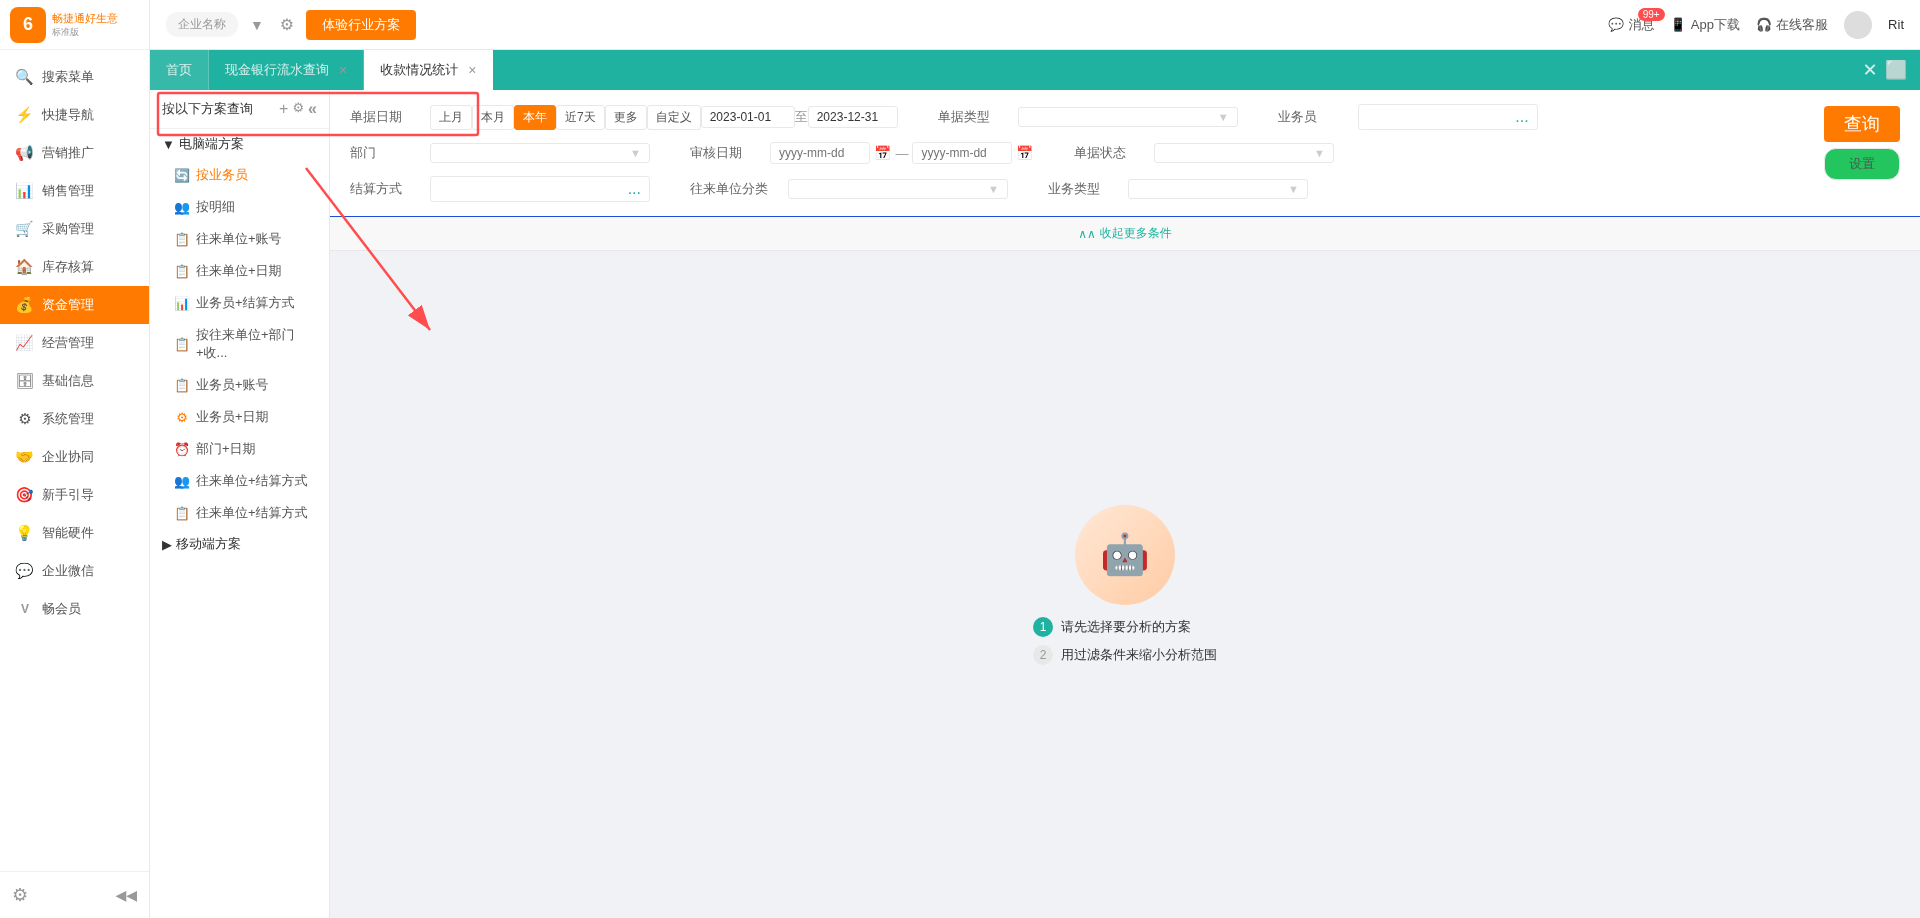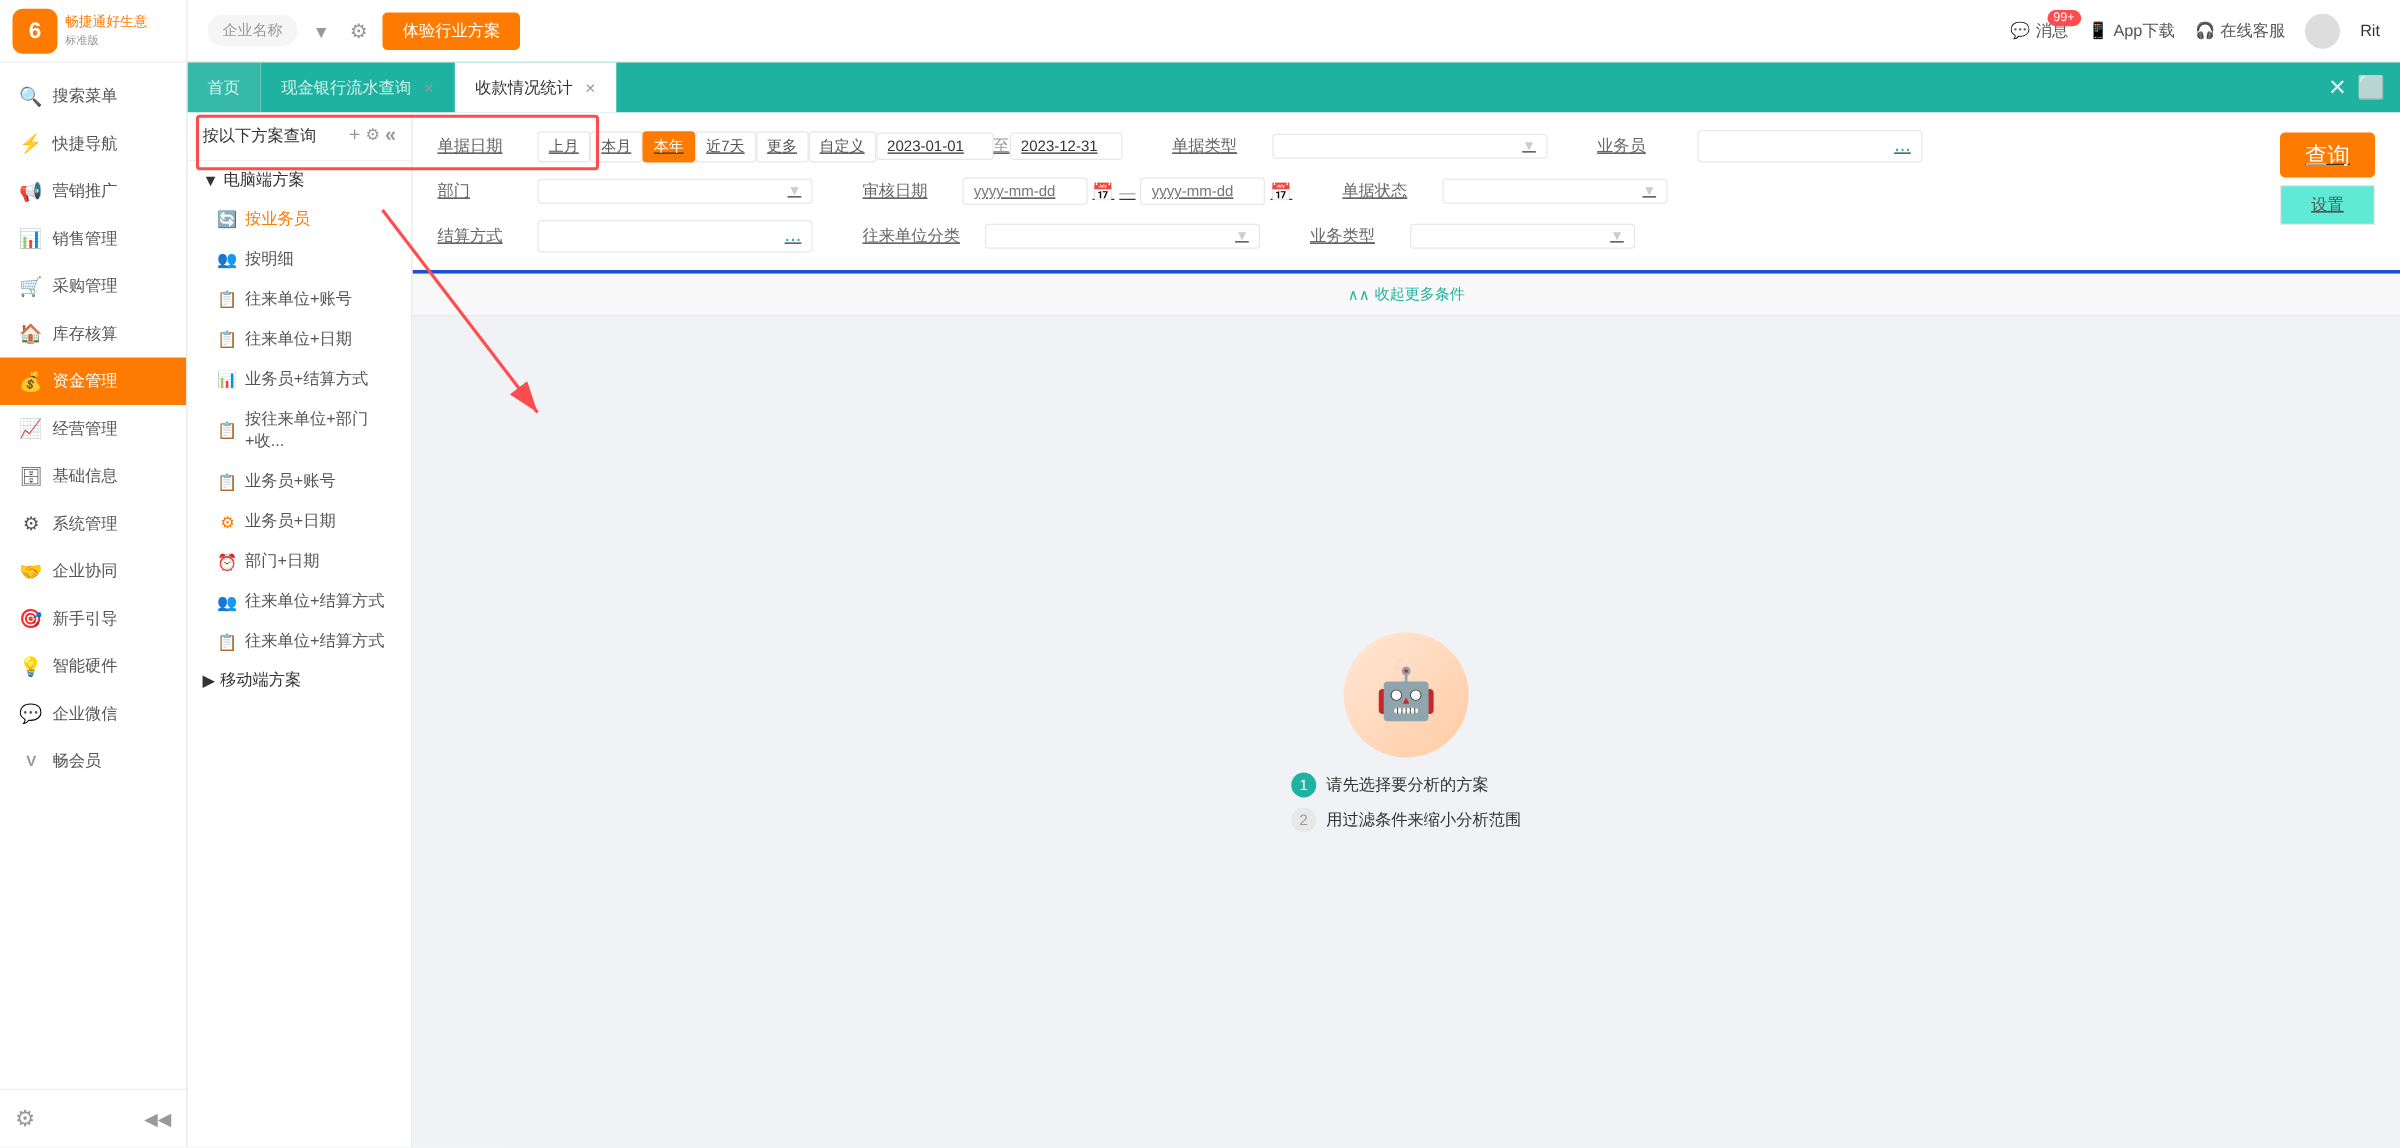--- a/index.html
+++ b/index.html
@@ -64,36 +64,36 @@
     .scheme-list { flex: 1; overflow-y: auto; }
     .scheme-category { padding: 6px 12px; font-size: 13px; color: #333; cursor: pointer; display: flex; align-items: center; gap: 4px; }
     .scheme-item { padding: 7px 12px 7px 24px; font-size: 13px; color: #555; cursor: pointer; display: flex; align-items: center; gap: 6px; }
     .scheme-item.active { color: #ff7a00; }
     .scheme-item .item-icon { width: 16px; height: 16px; display: flex; align-items: center; justify-content: center; font-size: 13px; color: #ff7a00; }
 
     
     .filter-results-panel { flex: 1; display: flex; flex-direction: column; overflow: hidden; }
 
     
-    .filter-area { background: #fff; padding: 14px 20px; border-bottom: 3px solid #1d4ed8; text-decoration: underline; }
+    .filter-area { background: #fff; padding: 14px 20px; border-bottom: 1px solid #1d4ed8; }
     .filter-row { display: flex; align-items: center; gap: 20px; margin-bottom: 12px; }
     .filter-row:last-child { margin-bottom: 0; }
     .filter-label { color: #666; font-size: 13px; min-width: 60px; flex-shrink: 0; }
     .filter-date-group { display: flex; align-items: center; gap: 0; }
     .date-btn { padding: 3px 8px; font-size: 12px; border: 1px solid #e8e8e8; border-radius: 3px; cursor: pointer; color: #555; background: #fff; }
     .date-btn.active { background: #ff7a00; color: white; border-color: #ff7a00; }
     .date-input { border: 1px solid #e8e8e8; border-radius: 3px; padding: 3px 8px; font-size: 12px; color: #333; background: #fff; }
     .filter-select { border: 1px solid #e8e8e8; border-radius: 3px; padding: 3px 8px; font-size: 12px; color: #333; background: #fff; min-width: 200px; display: flex; align-items: center; justify-content: space-between; cursor: pointer; }
     .filter-select .arrow { color: #ccc; font-size: 11px; }
     .filter-date-sep { color: #999; font-size: 13px; }
     .cal-icon { color: #20b2a0; font-size: 14px; cursor: pointer; }
 
     .filter-actions { display: flex; flex-direction: column; gap: 6px; margin-left: auto; }
     .btn-query { background: #ff7a00; color: white; border: none; padding: 6px 20px; border-radius: 4px; cursor: pointer; font-size: 18px; }
-    .btn-settings { background: #5eead4; color: #555; border: 1px solid #e8e8e8; padding: 6px 20px; border-radius: 0; cursor: pointer; font-size: 13px; }
+    .btn-settings { background: #22c55e; color: #555; border: 1px solid #e8e8e8; padding: 6px 20px; border-radius: 12px; cursor: pointer; font-size: 13px; }
 
     .collapse-bar { display: flex; align-items: center; justify-content: center; padding: 8px; color: #20b2a0; cursor: pointer; font-size: 12px; gap: 4px; background: #f8f8f8; border-bottom: 1px solid #e8e8e8; }
 
     
     .results-area { flex: 1; background: #f0f2f5; display: flex; flex-direction: column; align-items: center; justify-content: center; gap: 12px; }
     .empty-step { display: flex; align-items: center; gap: 8px; }
     .step-num { width: 20px; height: 20px; border-radius: 50%; background: #e8e8e8; color: #999; display: flex; align-items: center; justify-content: center; font-size: 12px; flex-shrink: 0; }
     .step-num.active { background: #20b2a0; color: white; }
 
     

